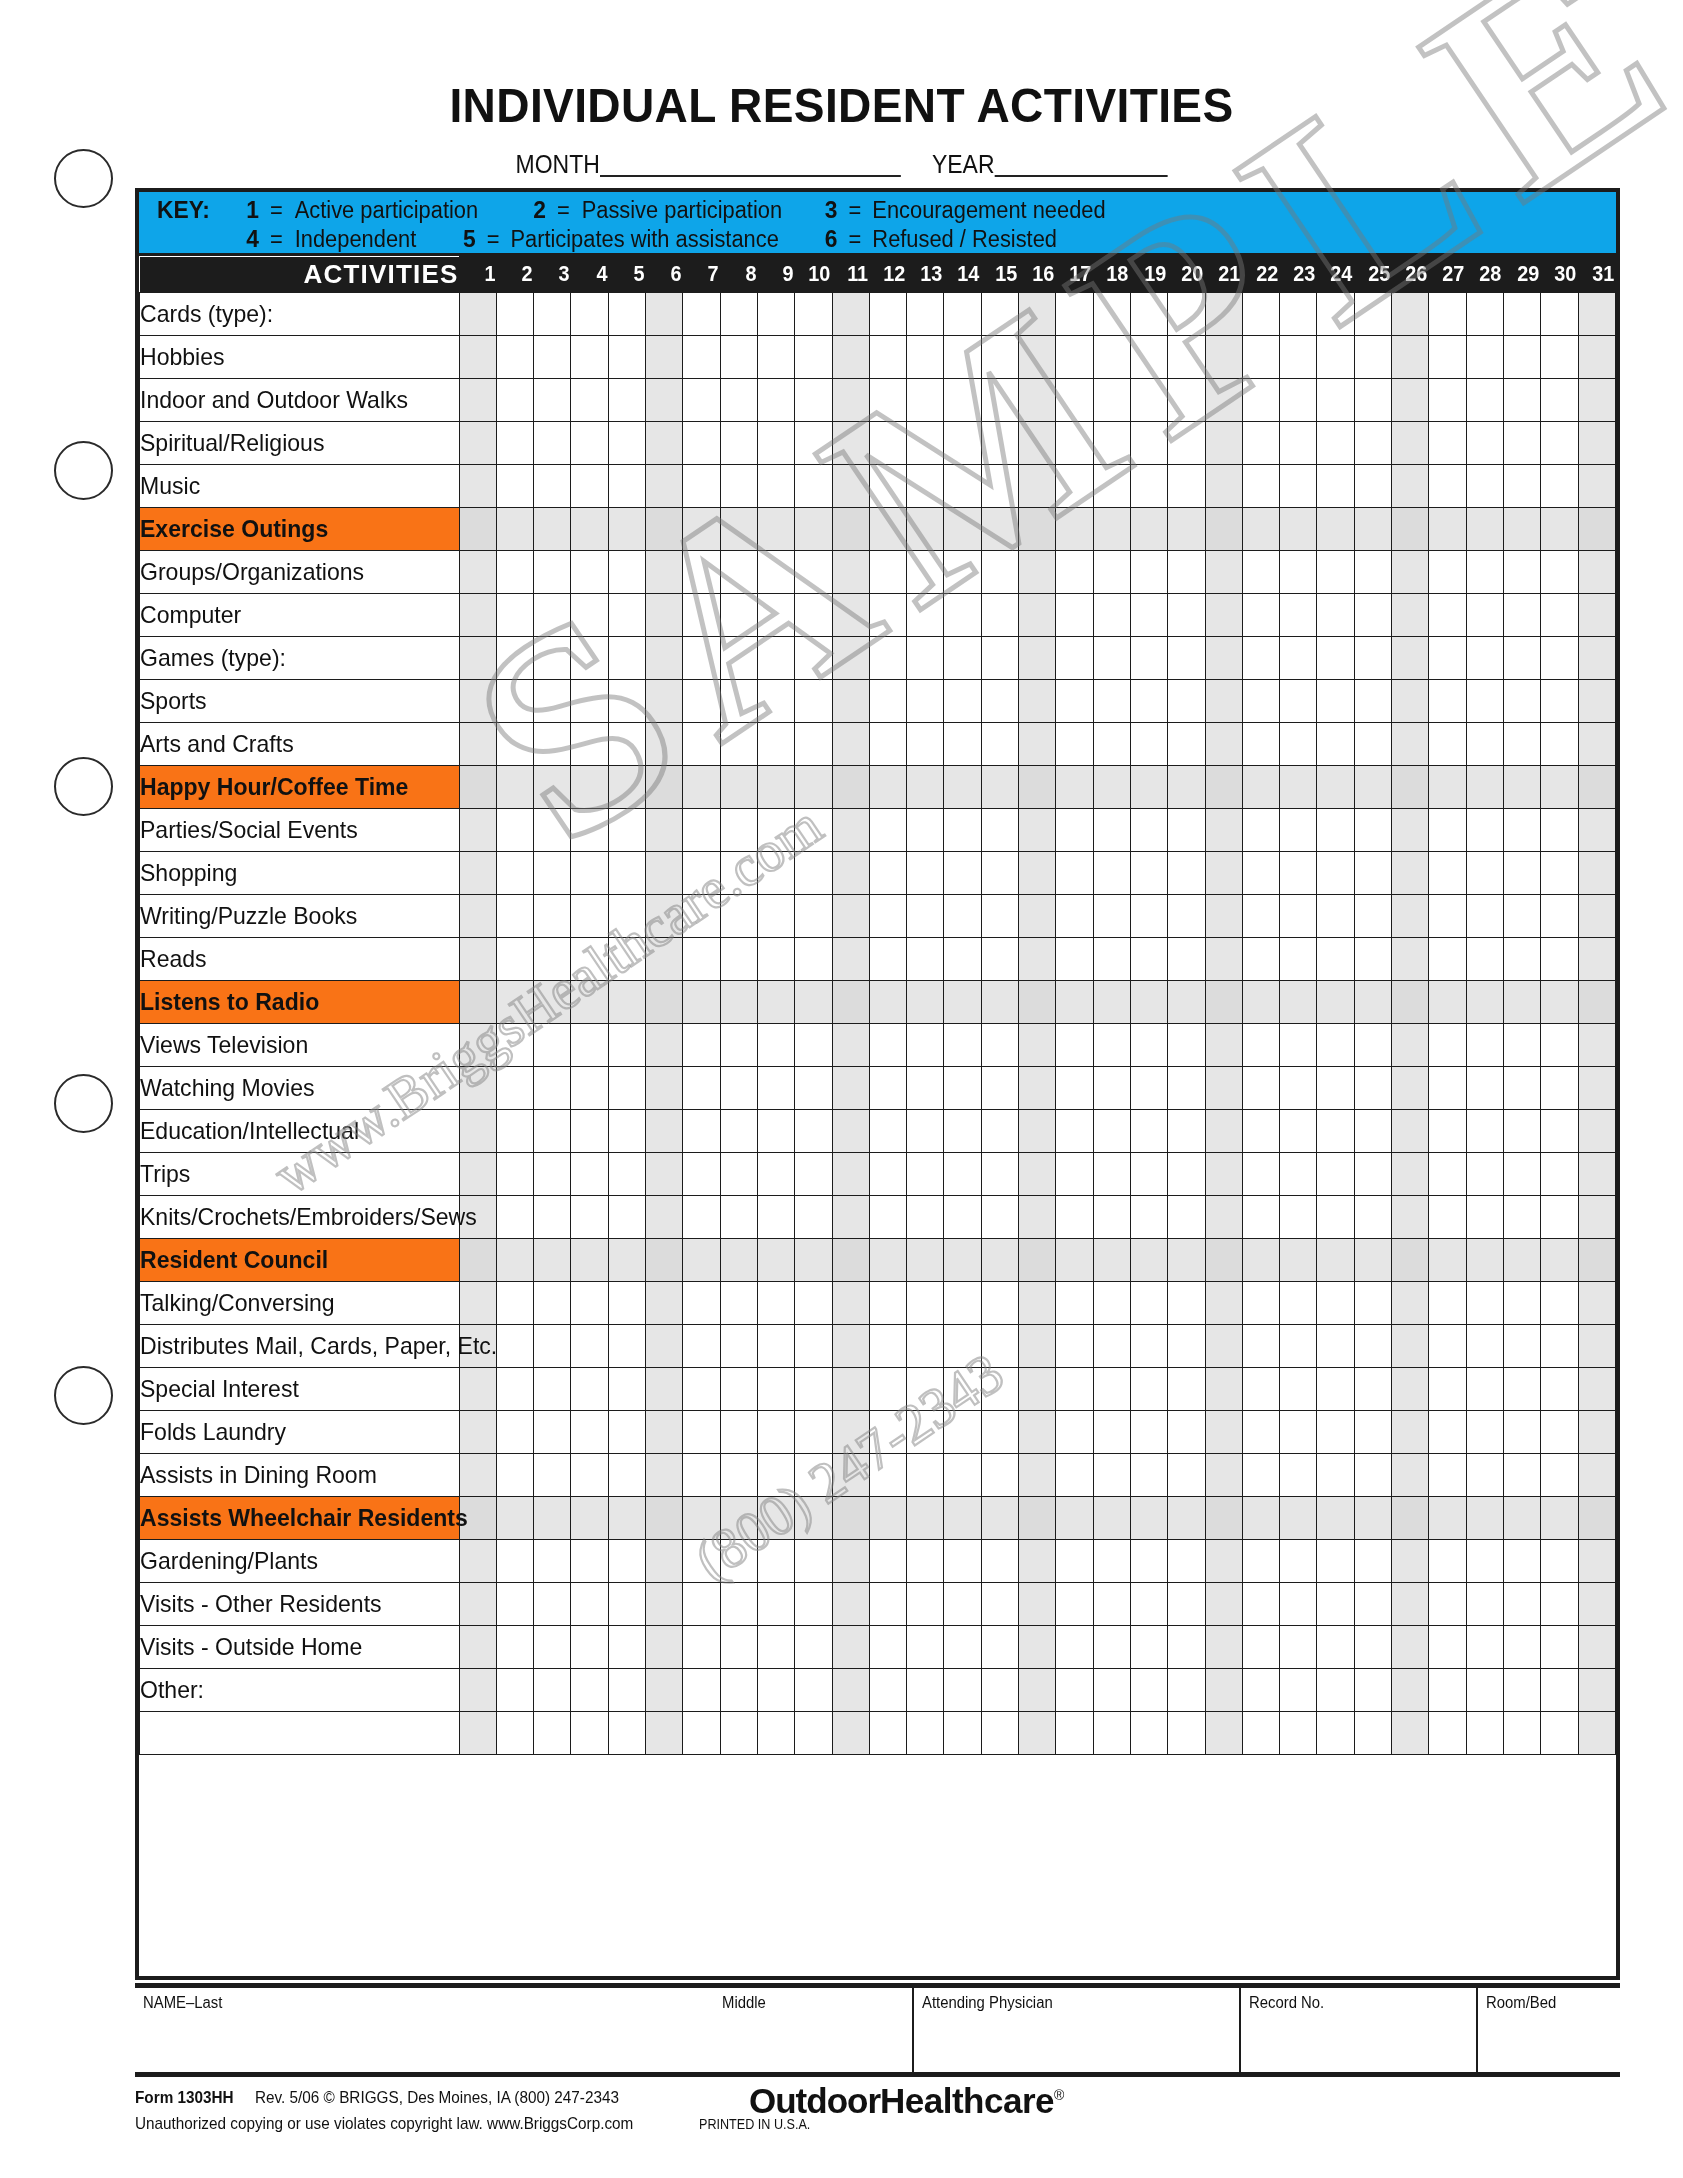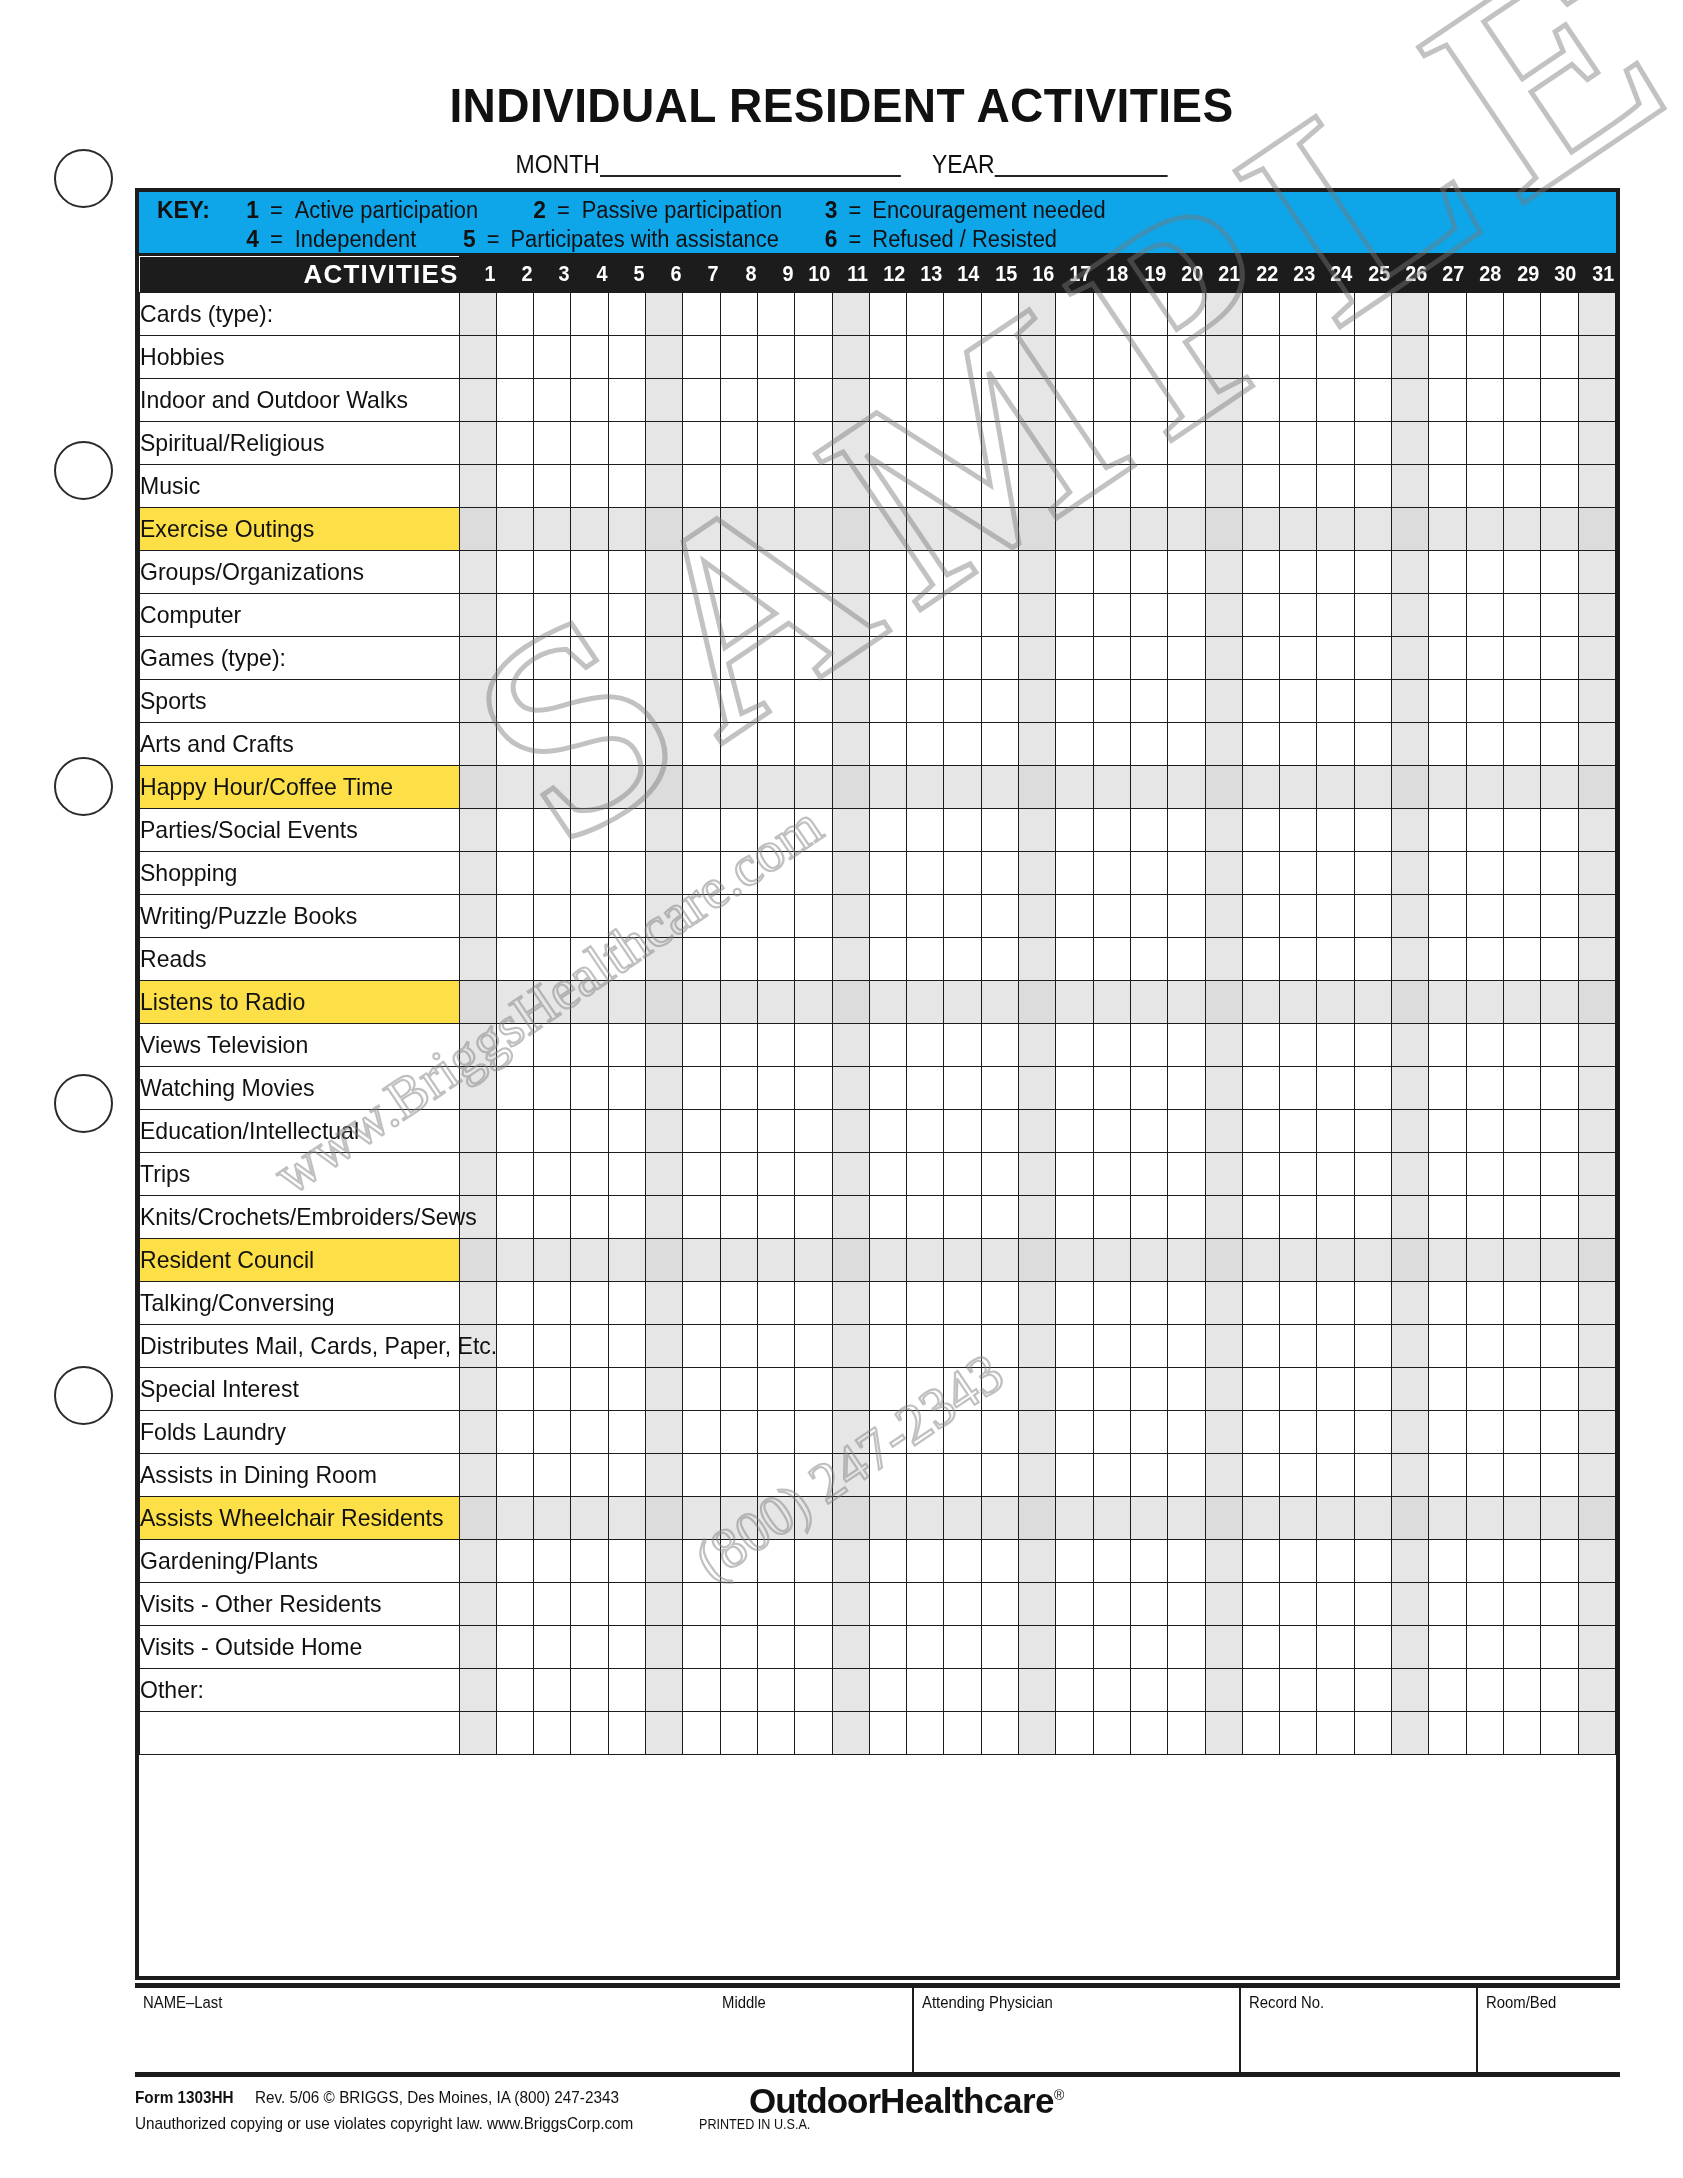--- a/index.html
+++ b/index.html
@@ -104,21 +104,21 @@
   tbody td{height:43px;}
   td.lab{
     text-align:left;
     padding-left:12px;
     font-size:24px;
     white-space:nowrap;
     background:#ffffff;
     transform:none;
   }
   td.lab span{display:inline-block;transform:scaleX(0.96);transform-origin:left center;}
-  tr.shaded td.lab{background:#fde047;}
+  tr.shaded td.lab{background:#f97316;font-weight:bold;}
   tr.shaded td.day{background:#e6e6e6;}
   td.day{background:#ffffff;}
   td.day.col5{background:#e6e6e6;}
   tr.shaded td.day.col5{background:#dcdcdc;}
 
   
   #idstrip{
     position:absolute;left:135px;top:1983px;
     width:1485px;height:91px;
   }

